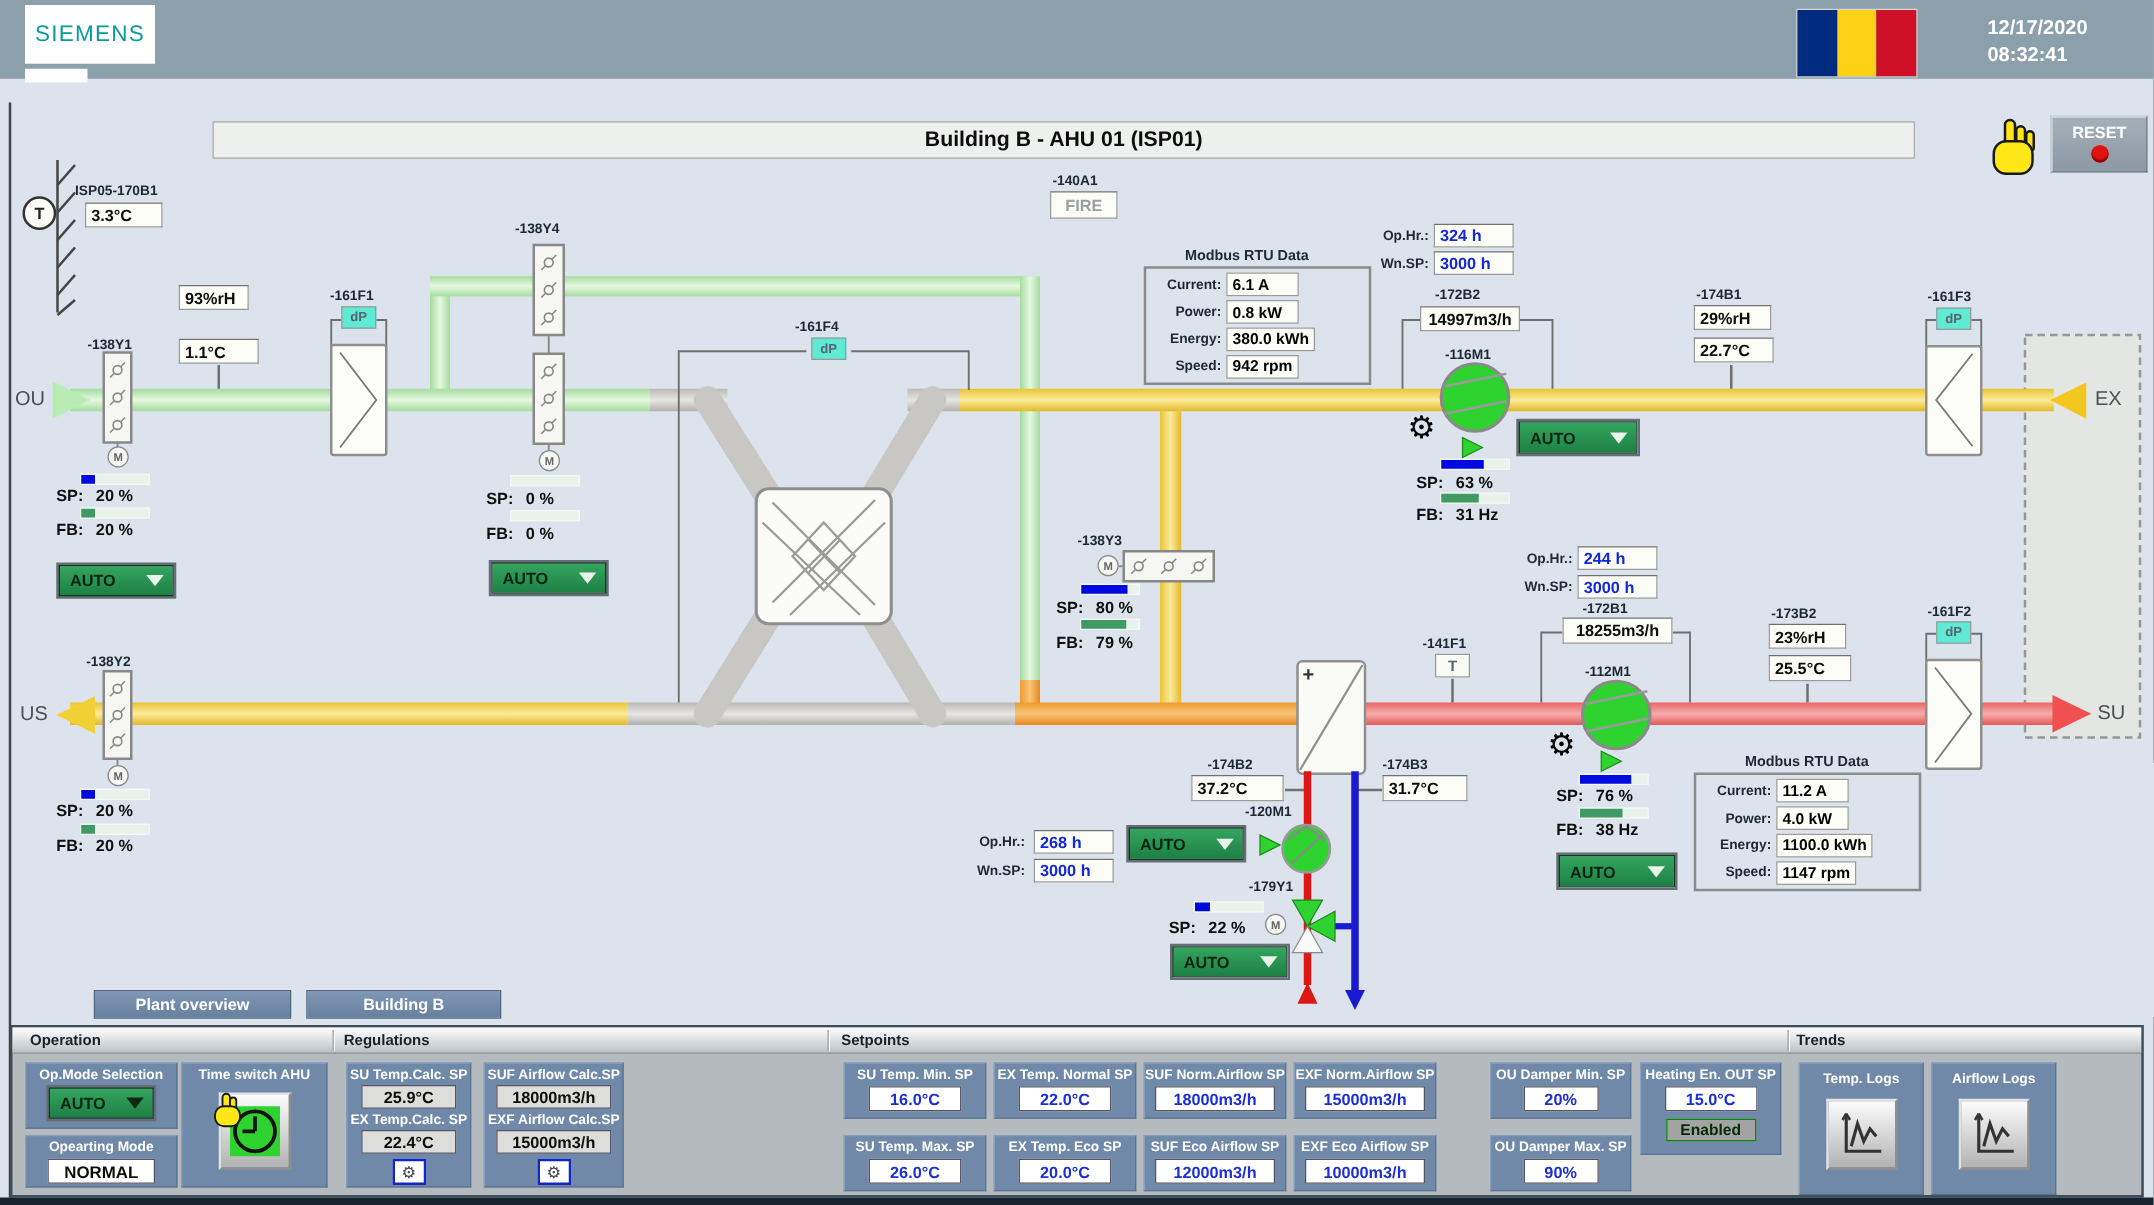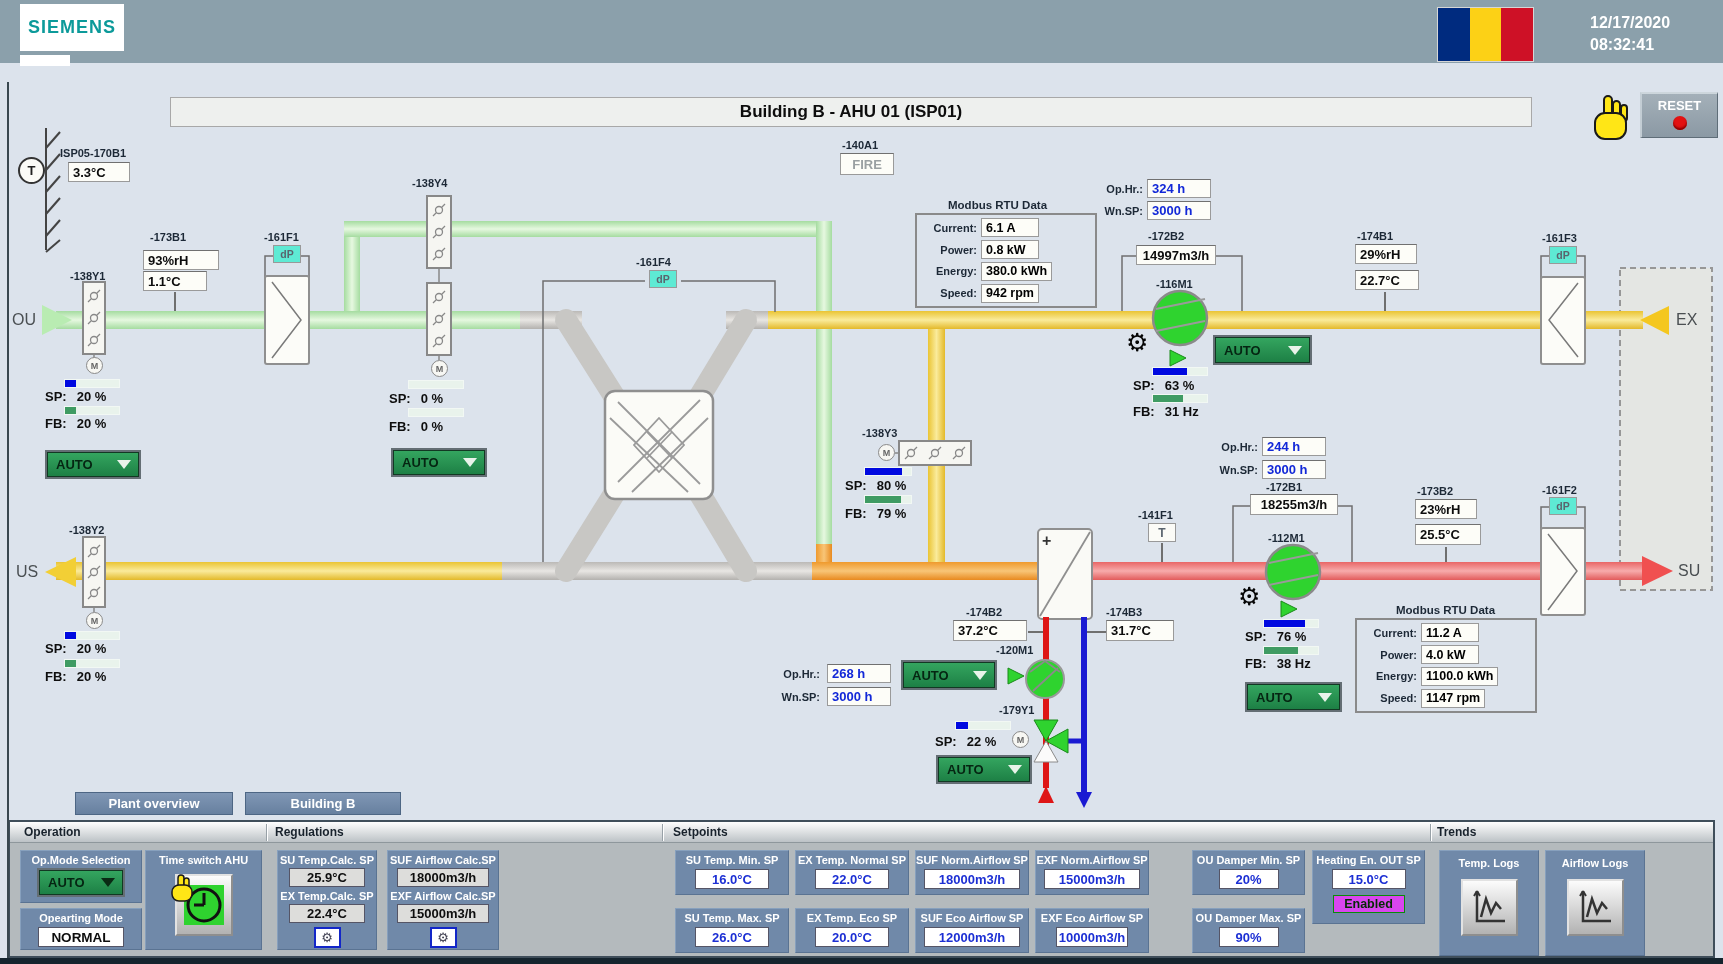--- a/index.html
+++ b/index.html
@@ -1,20 +1,20 @@
 <!DOCTYPE html>
 <html><head>
 <meta charset="utf-8">
 <style>
 *{margin:0;padding:0;box-sizing:border-box}
 html,body{background:#5a6a74}
 #app{position:relative;width:1723px;height:964px;font-family:"Liberation Sans",sans-serif;background:#dce3ec;overflow:hidden}
 #diagram{position:absolute;left:0;top:0;pointer-events:none}
 .hdr{position:absolute;left:0;top:0;width:1723px;height:63px;background:#8ba0ab}
-.logo{position:absolute;left:20px;top:4px;width:104px;height:47px;background:#fff;display:flex;align-items:center;justify-content:center;color:#0c9a9a;font-weight:bold;font-size:18px;letter-spacing:1px}
+.logo{position:absolute;left:20px;top:4px;width:104px;height:47px;background:#fff;display:flex;align-items:center;justify-content:center;color:#0c9a9a;font-weight:normal;font-size:18px;letter-spacing:1px}
 .logostrip{position:absolute;left:20px;top:55px;width:50px;height:11px;background:#fff}
 .flag{position:absolute;left:1437px;top:7px;width:97px;height:55px;display:flex;border:1px solid #d6d6d6}
 .flag i{flex:1}
 .datetime{position:absolute;left:1590px;top:12px;color:#fff;font-weight:bold;font-size:16px;line-height:22px}
 .alarmbar{position:absolute;left:0;top:63px;width:1723px;height:19px;background:#fcfcfc;border-top:1px solid #7a7a7a;border-bottom:1px solid #9a9a9a;font-size:12px;color:#111;display:flex;align-items:center}
 .anum{margin-left:4px;width:64px}
 .titlebar{position:absolute;left:170px;top:97px;width:1362px;height:30px;background:#eef0ee;border:1px solid #a8a8a8;display:flex;align-items:center;justify-content:center;font-size:17px;font-weight:bold;color:#0d0d0d}
 .resetbtn{position:absolute;left:1640px;top:92px;width:78px;height:46px;background:linear-gradient(#a4b0b9,#8b99a4);border:1px solid #5f6d78;border-top:2px solid #cdd6dc;border-left:2px solid #c3cdd4;color:#fff;font-weight:bold;font-size:13px;text-align:center;padding-top:4px;cursor:pointer}
 .resetdot{width:14px;height:14px;border-radius:50%;background:#e31212;margin:3px auto 0;box-shadow:inset 0 -2px 2px #8a0000}
 .tag{position:absolute;font-size:11px;font-weight:bold;color:#1c2836;white-space:nowrap}
@@ -48,21 +48,21 @@
 .navbtn{position:absolute;height:23px;background:linear-gradient(#8097b5,#67809f);border:1px solid #4d6684;color:#fff;font-weight:bold;font-size:13px;display:flex;align-items:center;justify-content:center;cursor:pointer}
 .panel{position:absolute;left:8px;top:820px;width:1707px;height:138px;background:#b4babd;border:2px solid #3f4e5a}
 .pstrip{position:absolute;left:0;top:0;width:100%;height:21px;background:linear-gradient(#fefefe,#bcc2c6);border-bottom:1px solid #8e979c}
 .pglabel{position:absolute;top:3px;font-size:12px;font-weight:bold;color:#18222c}
 .pdiv{position:absolute;top:2px;width:1px;height:17px;background:#98a1a7;box-shadow:1px 0 0 #fff}
 .tile{position:absolute;background:#7089a9;border:1px solid #87a0bd;border-bottom-color:#5a7392;border-right-color:#5a7392}
 .tlabel{text-align:center;font-size:11px;font-weight:bold;color:#fff;margin-top:3px;white-space:nowrap;overflow:hidden}
 .spv{margin:3px auto 0;height:20px;background:#fff;border:1px solid #556;color:#1c2fd4;font-weight:bold;font-size:13px;display:flex;align-items:center;justify-content:center;cursor:pointer}
 .regv{margin:2px auto 0;height:19px;background:#dddddb;border:1px solid #556;color:#0d0d0d;font-weight:bold;font-size:13px;display:flex;align-items:center;justify-content:center;cursor:pointer}
 .whitev{margin:3px auto 0;width:86px;height:20px;background:#fff;border:1px solid #556;color:#0d0d0d;font-weight:bold;font-size:13.5px;display:flex;align-items:center;justify-content:center}
-.badge{margin:6px auto 0;width:72px;height:18px;background:#d946ef;border:1px solid #0a8a0a;color:#052b05;font-weight:bold;font-size:12.5px;display:flex;align-items:center;justify-content:center}
+.badge{margin:6px auto 0;width:72px;height:18px;background:#a3a3a3;border:1px solid #0a8a0a;color:#052b05;font-weight:bold;font-size:12.5px;display:flex;align-items:center;justify-content:center}
 .btn3d{background:linear-gradient(#fcfcfc,#b2b2b2);border:2px outset #e2e2e2;display:flex;align-items:center;justify-content:center;cursor:pointer}
 .calcbtn{margin:4px auto 0;width:27px;height:21px;background:#fff;border:2px solid #1226c8;display:flex;align-items:center;justify-content:center;font-size:13px;color:#445;line-height:1;cursor:pointer}
 .leftedge{position:absolute;left:7px;top:82px;width:2px;height:876px;background:#39474f}
 .botedge{position:absolute;left:0;top:958px;width:1723px;height:6px;background:#15242e}
 </style>
 </head>
 <body>
 
 <div id="app">
 
@@ -337,21 +337,21 @@
 
 <div class="tag" style="left:842px;top:139px">-140A1</div>
 <div class="vb gray" style="left:840px;top:153px;width:54px;height:22px">FIRE</div>
 
 <div class="flowlbl" style="left:12px;top:311px">OU</div>
 <div class="flowlbl" style="left:16px;top:563px">US</div>
 <div class="flowlbl" style="left:1676px;top:311px">EX</div>
 <div class="flowlbl" style="left:1678px;top:562px">SU</div>
 
 <div class="tag" style="left:150px;top:231px">-173B1</div>
-<div class="vb" style="left:143px;top:250px;width:76px">93%rH</div>
+<div class="vb" style="left:143px;top:228px;width:56px">93%rH</div>
 <div class="vb" style="left:143px;top:271px;width:64px">1.1°C</div>
 
 <div class="tag" style="left:264px;top:231px">-161F1</div>
 <div class="dp" style="left:273px;top:245px">dP</div>
 
 <div class="tag" style="left:70px;top:270px">-138Y1</div>
 <div class="mc" style="left:86px;top:357px">M</div>
 <div class="bar" style="left:64px;top:379px;width:56px">
       <i class="bf" style="width:20%"></i>
     </div>
@@ -615,21 +615,21 @@
   <div class="tile" style="left:785px;top:86px;width:114px;height:45px">
     <div class="tlabel">EX Temp. Eco SP</div>
     <div class="spv" style="width:74px">20.0°C</div>
   </div>
   <div class="tile" style="left:905px;top:86px;width:114px;height:45px">
     <div class="tlabel">SUF Eco Airflow SP</div>
     <div class="spv" style="width:96px">12000m3/h</div>
   </div>
   <div class="tile" style="left:1025px;top:86px;width:114px;height:45px">
     <div class="tlabel">EXF Eco Airflow SP</div>
-    <div class="spv" style="width:72px">10000m3/h</div>
+    <div class="spv" style="width:96px">10000m3/h</div>
   </div>
   <div class="tile" style="left:1182px;top:86px;width:113px;height:45px">
     <div class="tlabel">OU Damper Max. SP</div>
     <div class="spv" style="width:60px">90%</div>
   </div>
 
   <div class="tile" style="left:1302px;top:28px;width:113px;height:74px">
     <div class="tlabel">Heating En. OUT SP</div>
     <div class="spv" style="width:74px">15.0°C</div>
     <div class="badge">Enabled</div>

